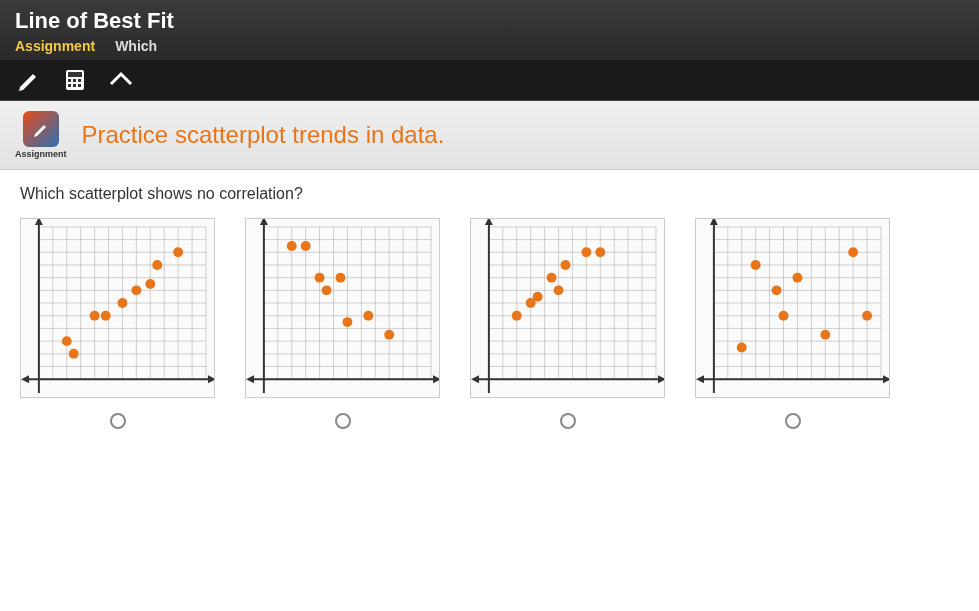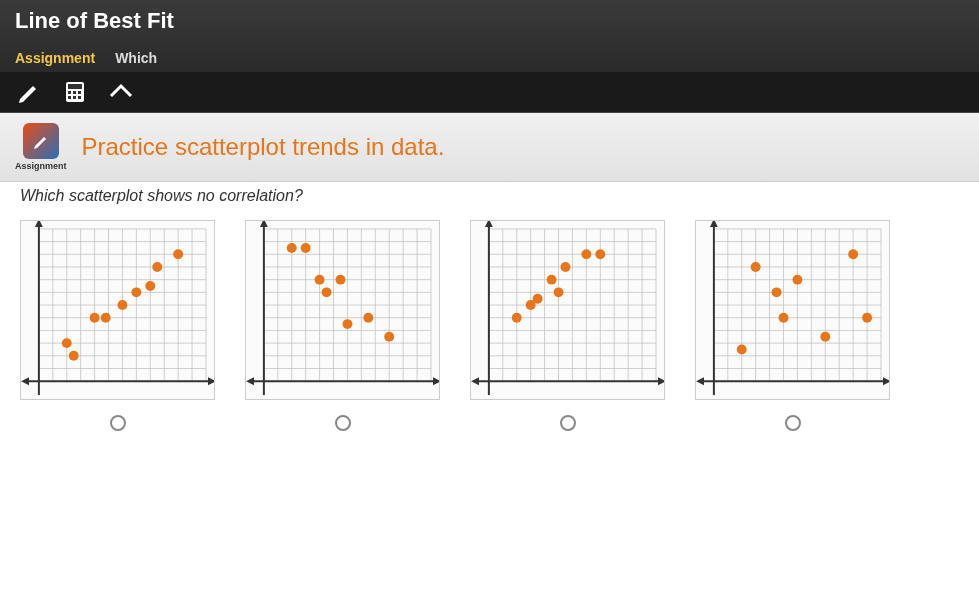--- a/index.html
+++ b/index.html
@@ -11,21 +11,21 @@
       overflow: hidden;
     }
     .header {
       background: linear-gradient(to bottom, #3a3a3a, #2a2a2a);
       padding: 8px 15px 0;
       color: #fff;
     }
     .title {
       font-size: 22px;
       font-weight: bold;
-      margin-bottom: 16px;
+      margin-bottom: 4px;
     }
     .tabs {
       display: flex;
       gap: 20px;
       font-size: 14px;
       padding-bottom: 6px;
     }
     .tab-active { color: #f5c842; font-weight: bold; }
     .tab-inactive { color: #ddd; font-weight: bold; }
     .toolbar {
@@ -74,22 +74,21 @@
       font-size: 9px;
       font-weight: bold;
       color: #333;
     }
     .instruction-text {
       color: #e8751a;
       font-size: 24px;
       font-weight: 500;
     }
     .question-section {
-      padding: 5px 20px;
-      font-style: italic;
+      padding: 15px 20px;
     }
     .question-text {
       font-size: 16px;
       color: #333;
       margin-bottom: 15px;
     }
     .charts-row {
       display: flex;
       gap: 30px;
       justify-content: flex-start;

